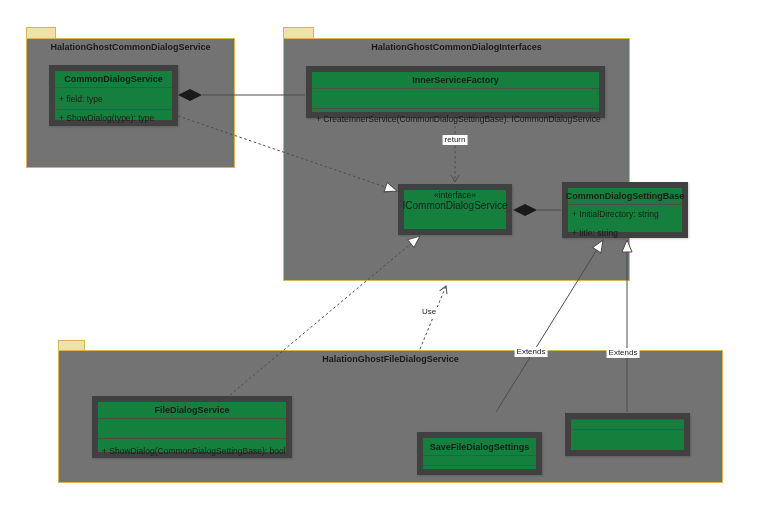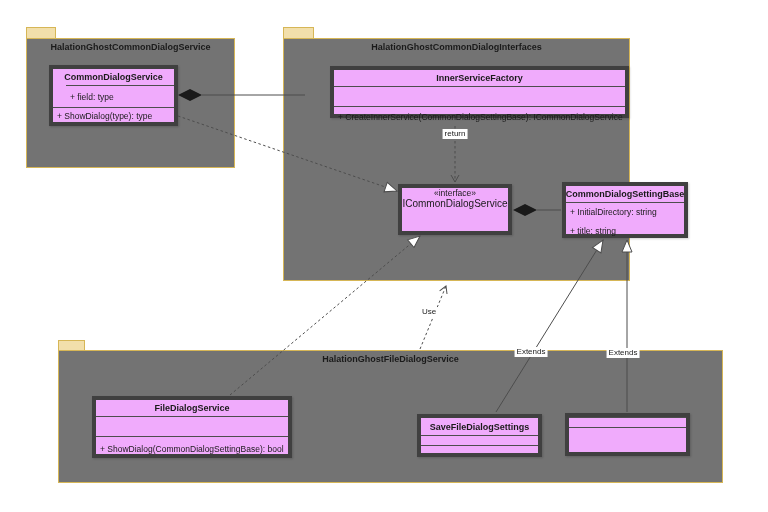--- a/index.html
+++ b/index.html
@@ -13,21 +13,21 @@
   }
   .pkg-body {
     position:absolute; background:#737373; border:1px solid #d6b656; box-sizing:border-box;
   }
   .pkg-title {
     position:absolute; left:0; right:0; top:3px; text-align:center;
     font-size:9px; font-weight:bold; line-height:10px;
   }
   
   .uml {
-    position:absolute; background:#f0abfc; border:4px solid #404040; box-sizing:border-box;
+    position:absolute; background:#15803d; border:6px solid #404040; box-sizing:border-box;
     box-shadow:1px 1px 2px rgba(0,0,0,0.18); font-size:8.5px;
   }
   .uml .t {
     font-weight:bold; font-size:9px; display:flex; align-items:center; justify-content:center;
     box-sizing:border-box; white-space:nowrap;
   }
   .uml .r {
     border-top:1px solid #4d4d4d; display:flex; align-items:center;
     padding-left:4px; box-sizing:border-box; white-space:nowrap;
   }
@@ -64,25 +64,25 @@
     <div class="pkg-title">HalationGhostCommonDialogInterfaces</div>
   </div>
 
   <div class="pkg-tab" style="left:58px; top:340px; width:27px; height:11px;"></div>
   <div class="pkg-body" style="left:58px; top:350px; width:665px; height:133px;">
     <div class="pkg-title">HalationGhostFileDialogService</div>
   </div>
 
   <div class="uml" style="left:49px; top:65px; width:129px; height:61px;">
     <div class="t" style="height:16px;">CommonDialogService</div>
-    <div class="r" style="height:22px;margin-left:13px;">+ field: type</div>
+    <div class="r" style="height:22px;">+ field: type</div>
     <div class="r" style="height:17px;text-align:center;">+ ShowDialog(type): type</div>
   </div>
 
-  <div class="uml" style="left:306px; top:66px; width:299px; height:52px;margin-left:24px;">
+  <div class="uml" style="left:306px; top:66px; width:299px; height:52px;">
     <div class="t" style="height:16px;">InnerServiceFactory</div>
     <div class="r" style="height:20px;"></div>
     <div class="r" style="height:21px;">+ CreateInnerService(CommonDialogSettingBase): ICommonDialogService</div>
   </div>
 
   <div class="uml iface-box" style="left:398px; top:184px; width:114px; height:51px;">
     <div class="stereo">«interface»</div>
     <div class="iname">ICommonDialogService</div>
   </div>
 
@@ -93,21 +93,21 @@
       <div class="attr-line" style="height:19px;">+ title: string</div>
     </div>
   </div>
 
   <div class="uml" style="left:92px; top:396px; width:200px; height:62px;">
     <div class="t" style="height:16px;">FileDialogService</div>
     <div class="r" style="height:20px;"></div>
     <div class="r" style="height:24px;">+ ShowDialog(CommonDialogSettingBase): bool</div>
   </div>
 
-  <div class="uml" style="left:417px; top:414px; width:125px; height:43px;">
+  <div class="uml" style="left:417px; top:432px; width:125px; height:43px;">
     <div class="t" style="height:17px;">SaveFileDialogSettings</div>
     <div class="r" style="height:10px;"></div>
     <div class="r" style="height:14px;"></div>
   </div>
 
   <div class="uml" style="left:565px; top:413px; width:125px; height:43px;">
     <div class="r" style="height:10px;"></div>
     <div class="r" style="height:14px;"></div>
   </div>
 
@@ -133,18 +133,18 @@
 
     <line class="wire-dash" x1="230" y1="395" x2="420" y2="236" marker-end="url(#tri)"></line>
 
     <line class="wire-dash" x1="420" y1="349" x2="446" y2="286" marker-end="url(#openv)"></line>
 
     <line class="wire-solid" x1="496" y1="412" x2="603" y2="240" marker-end="url(#tri)"></line>
 
     <line class="wire-solid" x1="627" y1="412" x2="627" y2="240" marker-end="url(#tri)"></line>
   </svg>
 
-  <div class="edge-label" style="left:455px; top:134px;">return</div>
+  <div class="edge-label" style="left:455px; top:140px;">return</div>
   <div class="edge-label" style="left:429px; top:312px;">Use</div>
   <div class="edge-label" style="left:531px; top:352px;">Extends</div>
   <div class="edge-label" style="left:623px; top:353px;">Extends</div>
 
 </div>
 
 </body></html>

